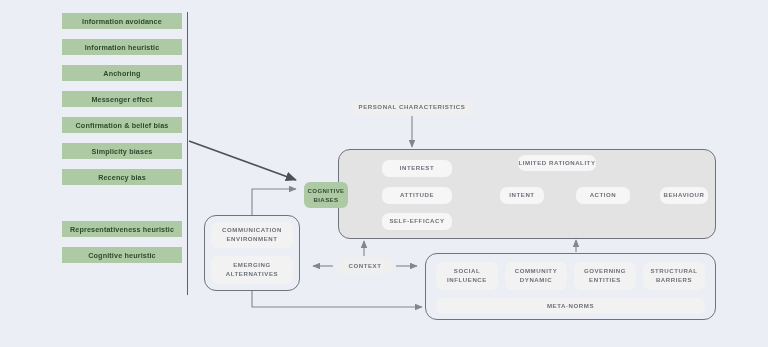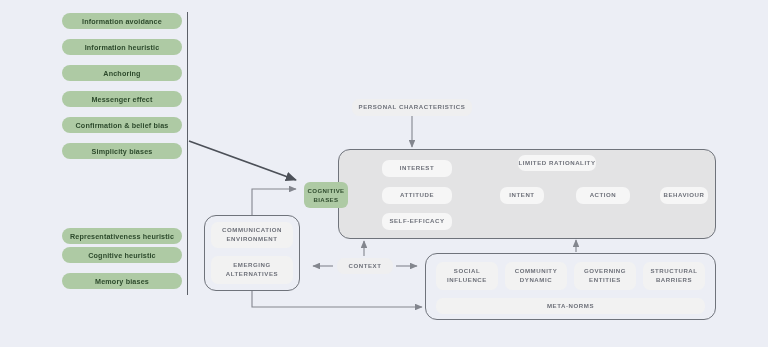--- a/index.html
+++ b/index.html
@@ -11,21 +11,21 @@
     position: relative;
     width: 768px;
     height: 347px;
     background: #eceef5;
     font-family: "Liberation Sans", sans-serif;
     overflow: hidden;
   }
   .pill {
     position: absolute;
     background: #aecaa4;
-    border-radius: 8px;
+    border-radius: 0;
     color: #2d4a2c;
     font-size: 7.2px;
     font-weight: bold;
     letter-spacing: 0.15px;
     display: flex;
     align-items: center;
     justify-content: center;
     text-align: center;
     left: 62px;
     width: 120px;
@@ -89,23 +89,23 @@
 <body>
 
 <div id="canvas">
 
   <div class="pill" style="top:13px">Information avoidance</div>
   <div class="pill" style="top:39px">Information heuristic</div>
   <div class="pill" style="top:91px">Messenger effect</div>
   <div class="pill" style="top:65px">Anchoring</div>
   <div class="pill" style="top:143px">Simplicity biases</div>
   <div class="pill" style="top:117px">Confirmation &amp; belief bias</div>
-  <div class="pill" style="top:228px">Representativeness heuristic</div>
+  <div class="pill" style="top:169px">Recency bias</div>
+  <div class="pill" style="top:221px">Representativeness heuristic</div>
   <div class="pill" style="top:247px">Cognitive heuristic</div>
-  <div class="pill" style="top:273px">Memory biases</div>
 
   <div class="sidebar-rule"></div>
 
   <svg class="wires" viewBox="0 0 768 347">
     <defs>
       <marker id="ah" markerWidth="7" markerHeight="6" refX="6.4" refY="3" orient="auto">
         <path d="M0,0 L7,3 L0,6 z" fill="#83868e"></path>
       </marker>
       <marker id="ahd" markerWidth="7" markerHeight="6" refX="6.4" refY="3" orient="auto">
         <path d="M0,0 L7,3 L0,6 z" fill="#4c5058"></path>

